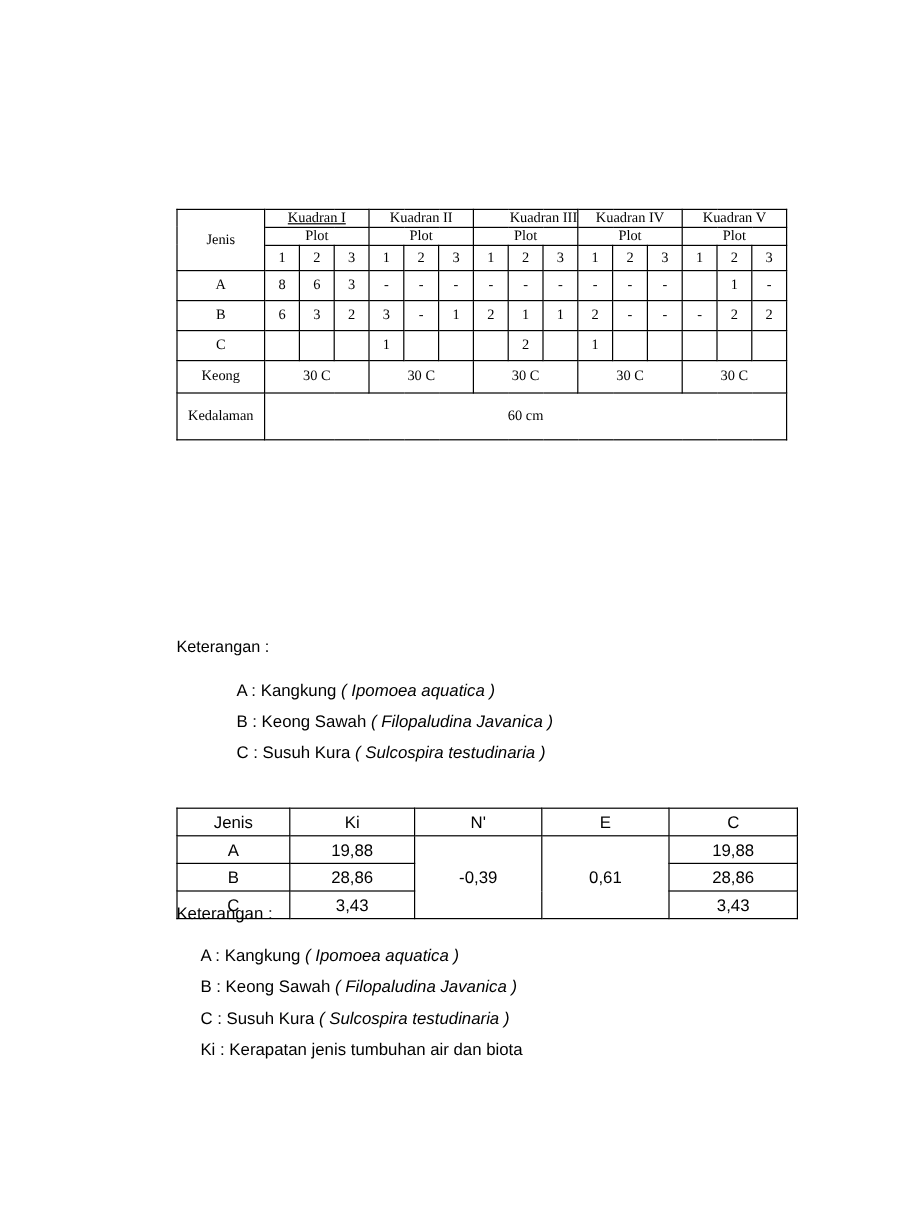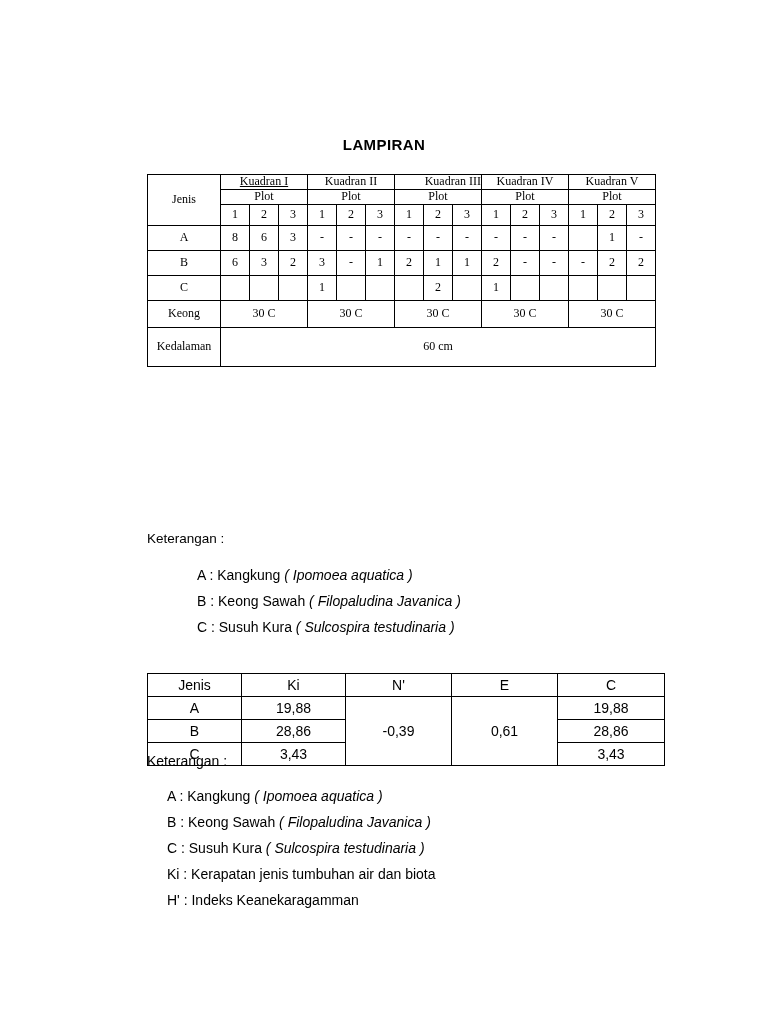--- a/index.html
+++ b/index.html
@@ -132,21 +132,20 @@
     font-size: 14px;
     line-height: 26px;
   }
   .ket2-lines .it { font-style: italic; }
 </style>
 </head>
 <body>
 
 <div class="page">
 
-  <div class="title">LAMPIRAN</div>
 
   <table class="quad">
     <tbody>
       <tr>
         <th class="jenis" rowspan="3" style="width:72px;">Jenis</th>
         <th class="kuad" colspan="3" style="width:86px;text-decoration:underline;">
           <span>Kuadran I</span>
         </th>
         <th class="kuad" colspan="3" style="width:86px;">
           <span>Kuadran II</span>
@@ -310,18 +309,15 @@
     </div>
     <div>
       <span>B : Keong Sawah </span><span class="it">( Filopaludina Javanica )</span>
     </div>
     <div>
       <span>C : Susuh Kura </span><span class="it">( Sulcospira testudinaria )</span>
     </div>
     <div>
       <span>Ki : Kerapatan jenis tumbuhan air dan biota</span>
     </div>
-    <div>
-      <span>H' : Indeks Keanekaragamman</span>
-    </div>
   </div>
 
 </div>
 
 </body></html>

